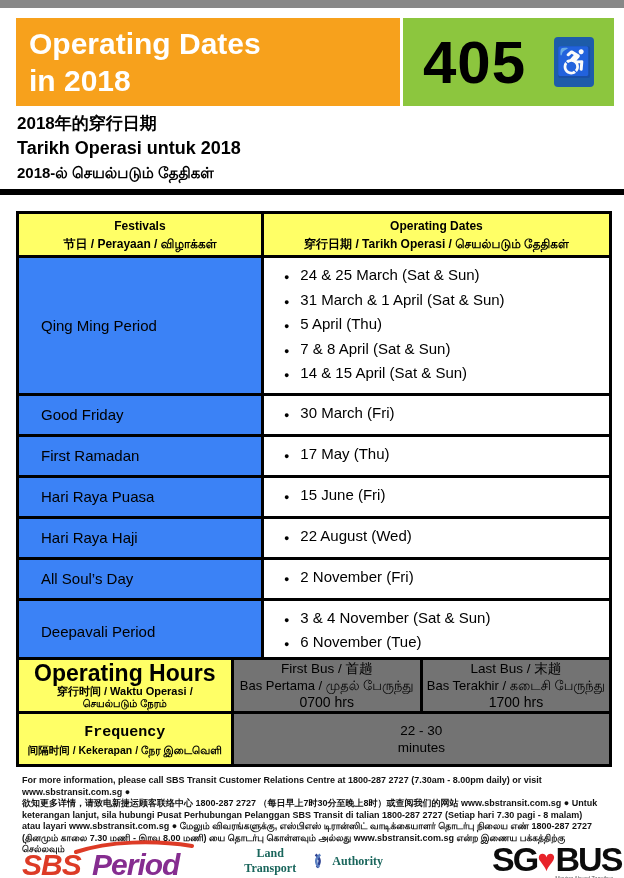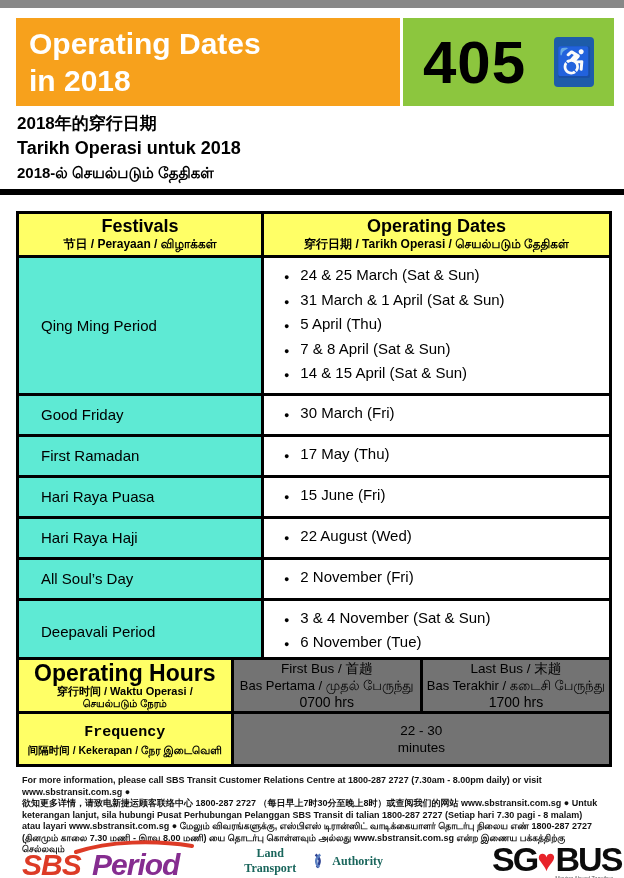--- a/index.html
+++ b/index.html
@@ -32,24 +32,24 @@
   .divider { position:absolute; left:0; top:181px; width:624px; height:6px; background:#000; }
   
   table.festivals {
     position:absolute; left:16px; top:203px; width:596px;
     border-collapse:collapse; table-layout:fixed;
   }
   table.festivals th, table.festivals td { border:3px solid #000; }
   table.festivals th {
     background:var(--yellow,#FFFF66); height:44px; text-align:center; vertical-align:middle;
   }
-  .th-line1 { font-size:18px; font-weight:bold; line-height:19px; }
+  .th-line1 { font-size:12px; font-weight:bold; line-height:19px; }
   .th-line2 { font-size:12px; font-weight:bold; line-height:16px; }
   td.festival-name {
-    font-size:15px; padding-left:22px; vertical-align:middle; background:#5eead4;
+    font-size:15px; padding-left:22px; vertical-align:middle; background:#3b82f6;
   }
   td.festival-dates { padding:6px 0 6px 20px; vertical-align:middle; background:#fff; }
   .date-item { display:flex; align-items:baseline; font-size:15px; line-height:22.5px; }
   .bullet { font-size:9px; margin-right:11px; }
   tbody.fest-body tr:nth-child(1) { height:118px; }
   tbody.fest-body tr:nth-child(2),
   tbody.fest-body tr:nth-child(3),
   tbody.fest-body tr:nth-child(4),
   tbody.fest-body tr:nth-child(5),
   tbody.fest-body tr:nth-child(6) { height:41px; }

